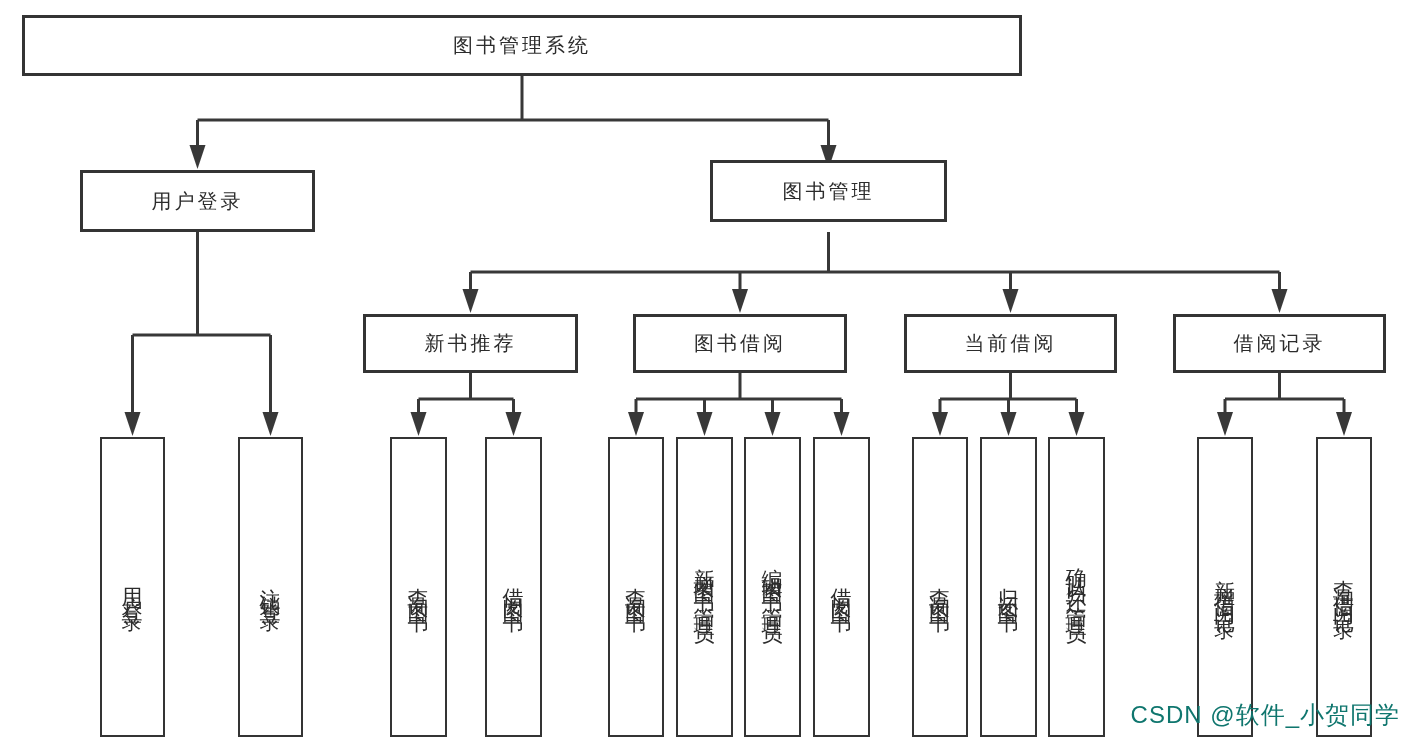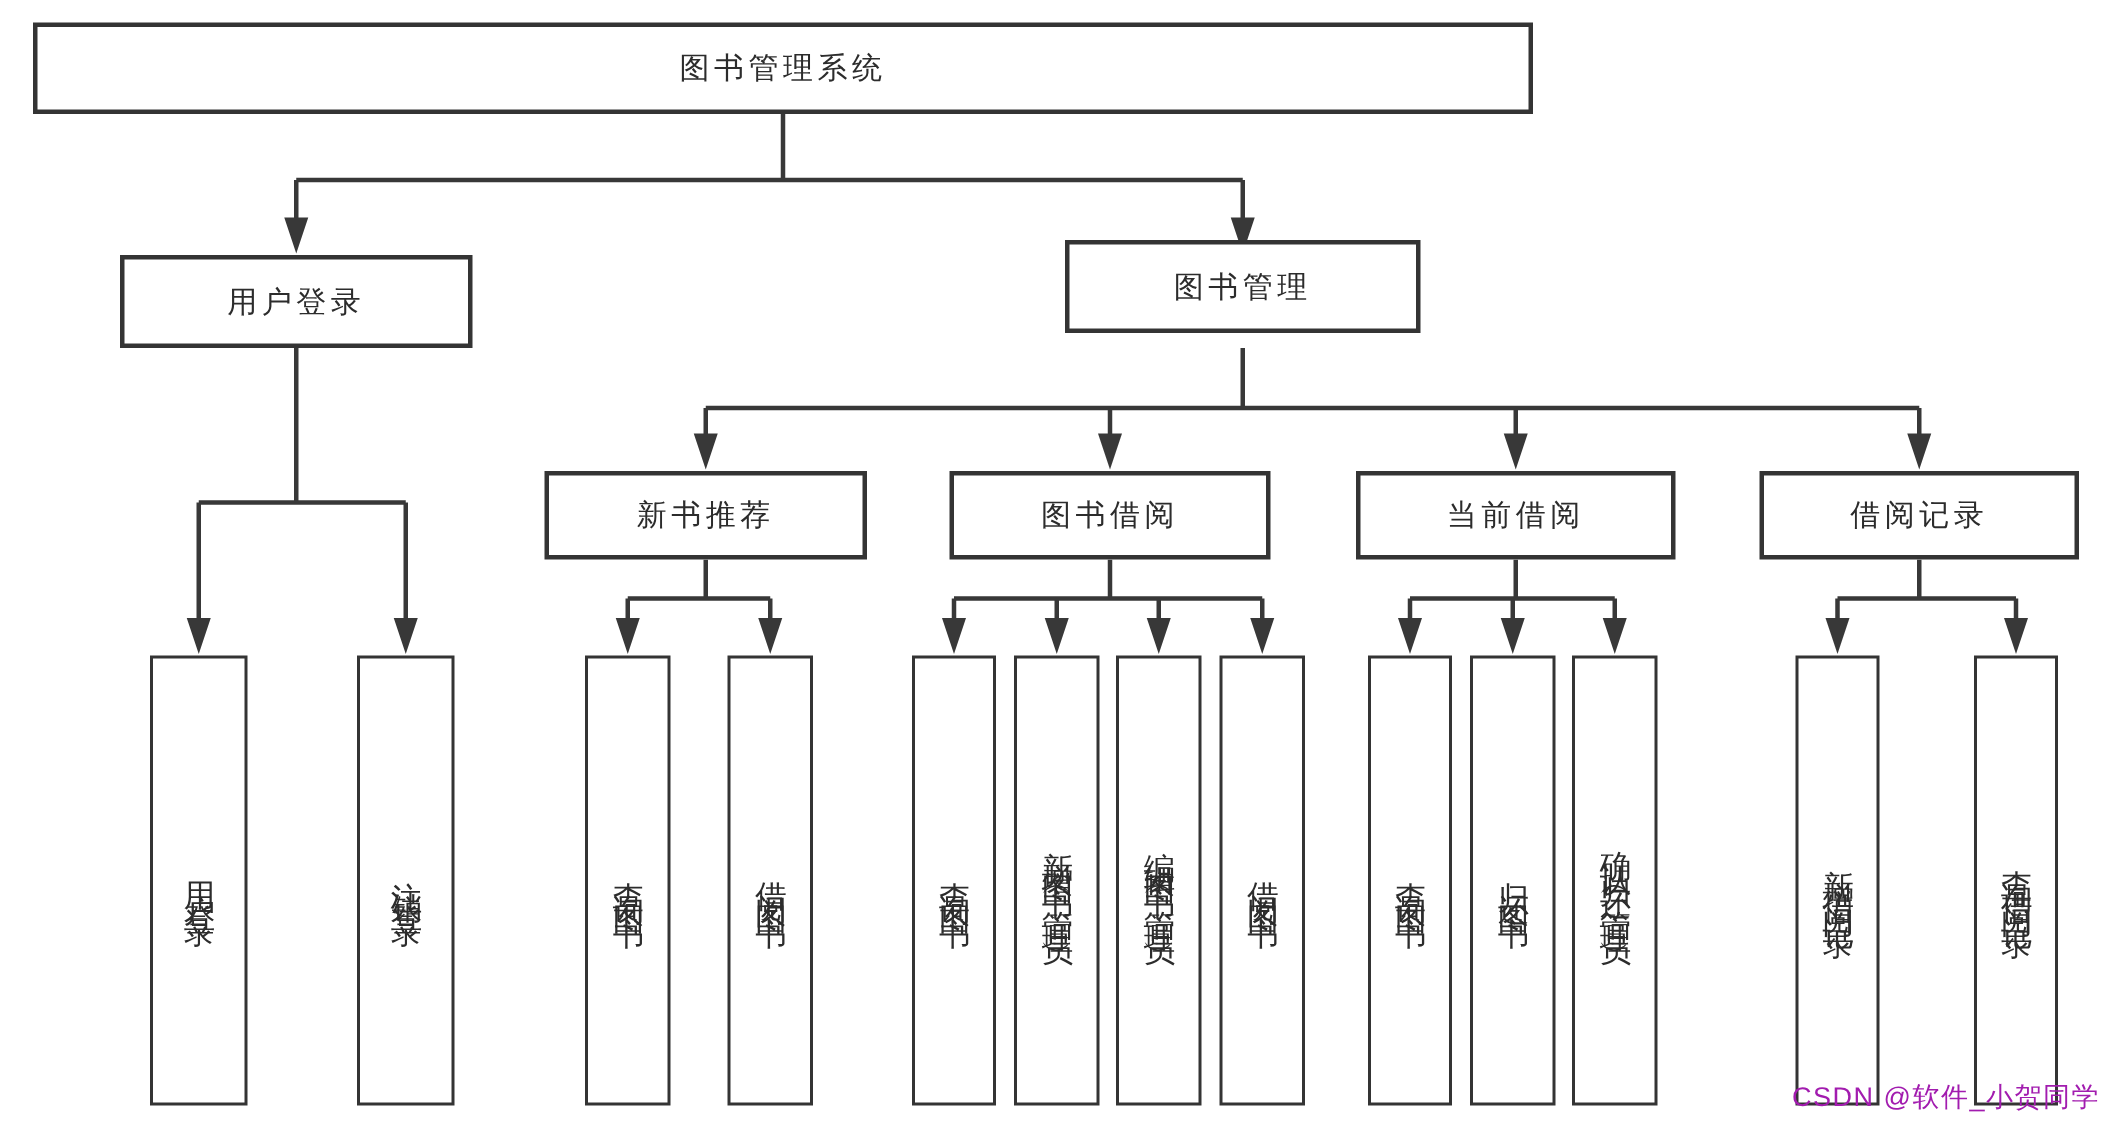--- a/index.html
+++ b/index.html
@@ -34,23 +34,23 @@
     writing-mode: vertical-rl;
     text-orientation: mixed;
     font-size: 21px;
     letter-spacing: 8px;
     white-space: normal;
     line-height: 1;
   }
   .watermark {
     position: absolute;
     right: 5px;
-    bottom: 4px;
-    font-size: 18px;
-    color: #a21caf;
+    bottom: 16px;
+    font-size: 24px;
+    color: #0f766e;
     letter-spacing: 1px;
   }
 </style>
 </head>
 <body>
 
 <div class="canvas">
 
   <svg class="connectors" viewBox="0 0 1405 747" xmlns="http://www.w3.org/2000/svg">
     <g stroke="#383838" stroke-width="3" fill="none">

